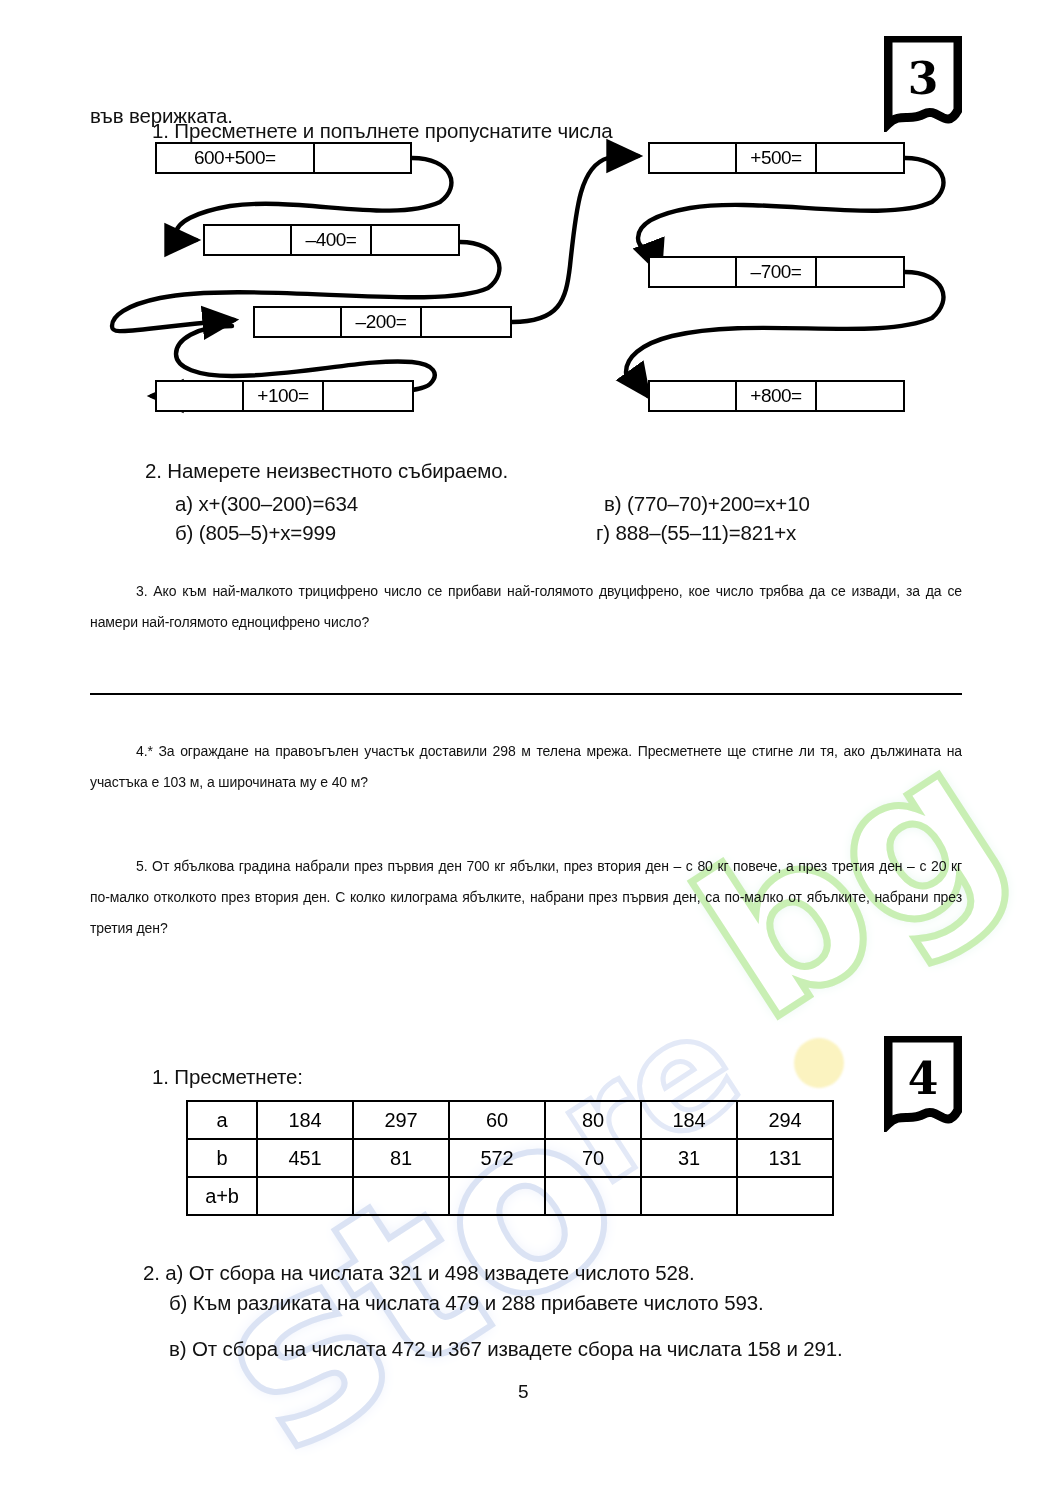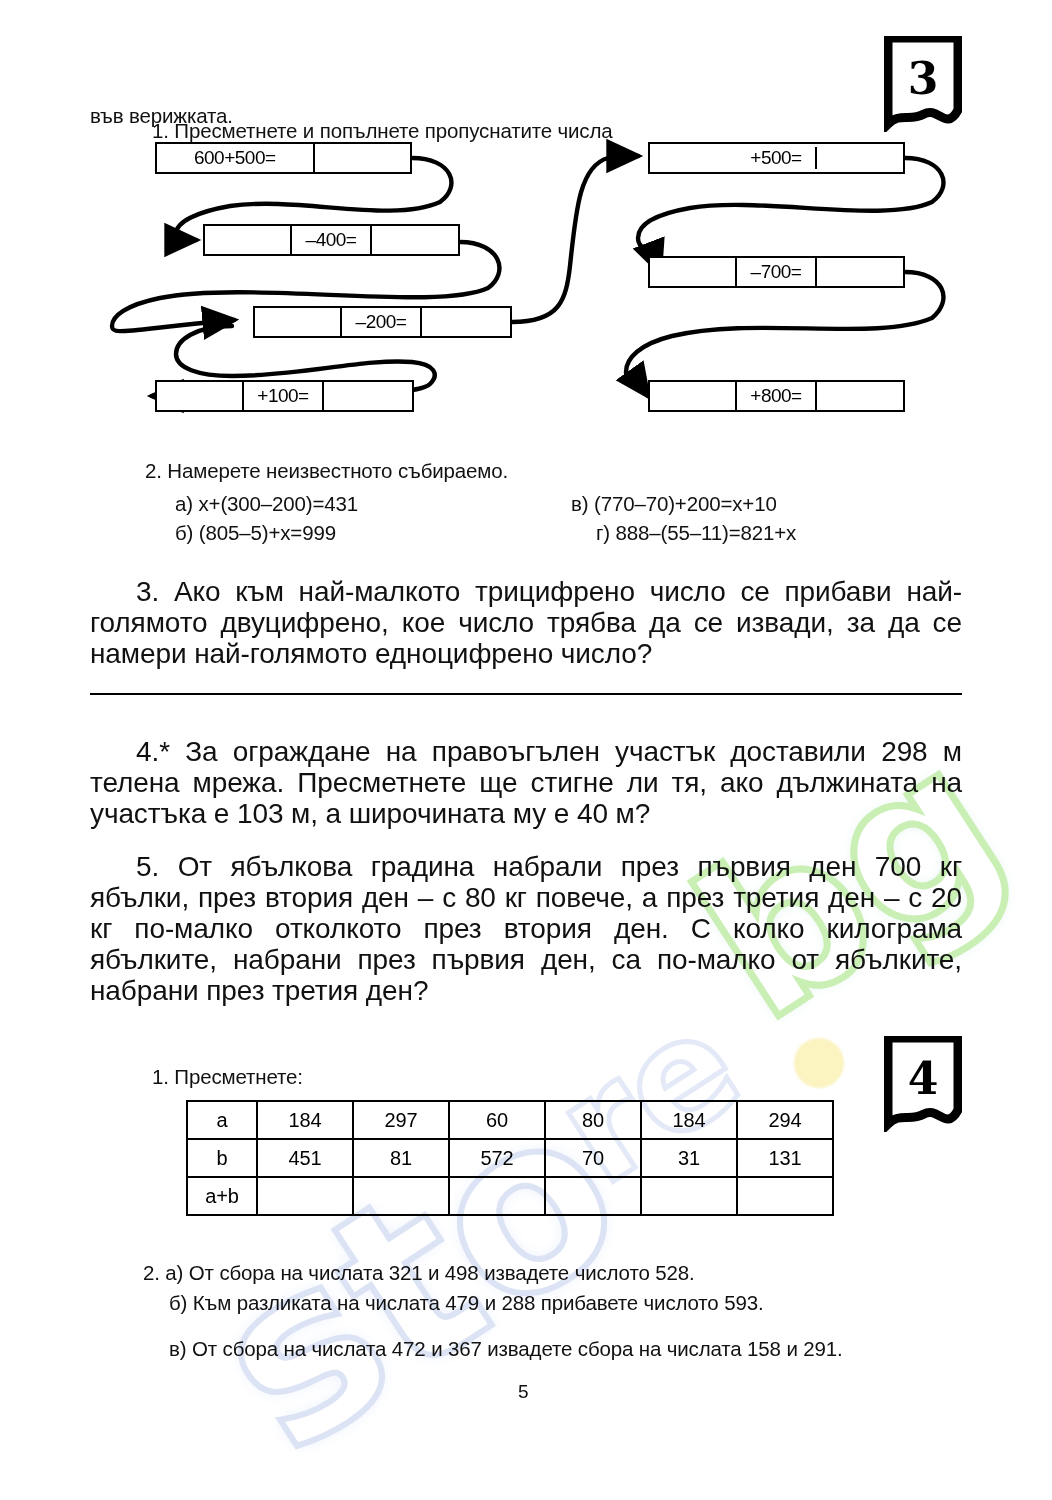--- a/index.html
+++ b/index.html
@@ -78,21 +78,21 @@
 
   .txt {
     position: absolute;
     font-size: 20.5px;
     line-height: 29px;
     letter-spacing: -0.15px;
     color: #111;
   }
   .para {
     position: absolute;
-    font-size: 28px;
+    font-size: 14px;
     line-height: 31px;
     letter-spacing: -0.1px;
     text-align: justify;
     color: #111;
   }
   .para .ind { display: inline-block; width: 46px; }
 
   
   .badge {
     position: absolute;
@@ -229,43 +229,43 @@
       <div class="cell label" style="width:82px;">–200=</div>
       <div class="cell" style="width:89px;"></div>
     </div>
 
     <div class="cbox" style="left:155px; top:380px; width:259px;">
       <div class="cell lead" style="width:88px;"></div>
       <div class="cell label" style="width:82px;">+100=</div>
       <div class="cell" style="width:89px;"></div>
     </div>
 
-    <div class="cbox" style="left:648px; top:142px; width:257px;align-items:center;">
+    <div class="cbox" style="left:648px; top:142px; width:257px;">
       <div class="cell lead" style="width:88px;"></div>
       <div class="cell label" style="width:82px;">+500=</div>
       <div class="cell" style="width:87px;"></div>
     </div>
 
     <div class="cbox" style="left:648px; top:256px; width:257px;">
       <div class="cell lead" style="width:88px;"></div>
       <div class="cell label" style="width:82px;">–700=</div>
       <div class="cell" style="width:87px;"></div>
     </div>
 
     <div class="cbox" style="left:648px; top:380px; width:257px;">
       <div class="cell lead" style="width:88px;"></div>
       <div class="cell label" style="width:82px;text-align:center;">+800=</div>
       <div class="cell" style="width:87px;"></div>
     </div>
 
     <div class="txt" style="left:145px; top:456px; width:600px;">2. Намерете неизвестното събираемо.</div>
 
-    <div class="txt" style="left:175px; top:489px;">а)  x+(300–200)=431</div>
+    <div class="txt" style="left:175px; top:489px;">а)  x+(300–200)=634</div>
     <div class="txt" style="left:175px; top:518px;">б)  (805–5)+x=999</div>
-    <div class="txt" style="left:571px; top:489px;text-align:center;">в)  (770–70)+200=x+10</div>
+    <div class="txt" style="left:604px; top:489px;text-align:center;">в)  (770–70)+200=x+10</div>
     <div class="txt" style="left:596px; top:518px;">г)  888–(55–11)=821+x</div>
 
     <div class="para" style="left:90px; top:576px; width:872px;">
       <span class="ind"></span><span>3. Ако към най-малкото трицифрено число се прибави най-голямото двуцифрено, кое число трябва да се извади, за да се намери най-голямото едноцифрено число?</span>
     </div>
 
     <div class="divider" style="left:90px; top:693px; width:872px;"></div>
 
     <div class="para" style="left:90px; top:736px; width:872px;">
       <span class="ind"></span><span>4.* За ограждане на правоъгълен участък доставили 298 м телена мрежа. Пресметнете ще стигне ли тя, ако дължината на участъка е 103 м, а широчината му е 40 м?</span>

